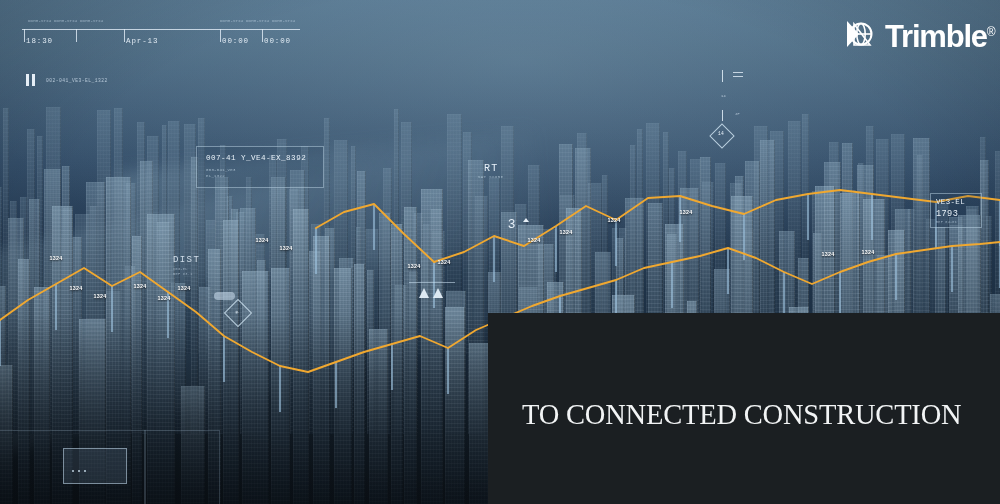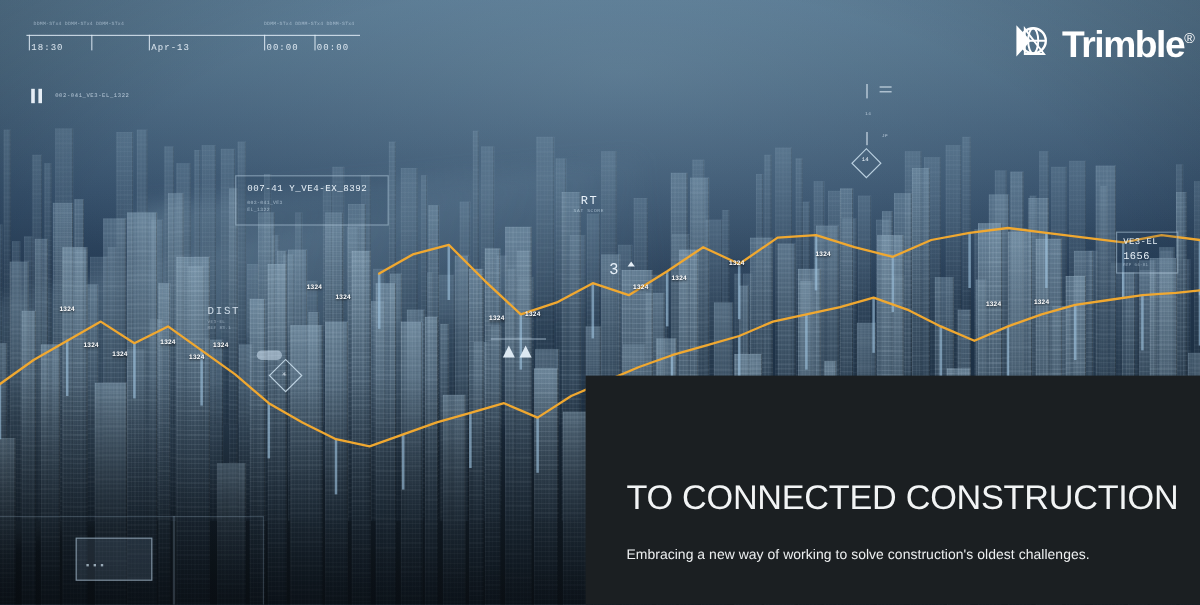--- a/index.html
+++ b/index.html
@@ -123,21 +123,21 @@
      color:#ffffff;letter-spacing:-1.2px;line-height:31px;}
   .logo-word sup{font-size:12px;vertical-align:super;font-weight:400;letter-spacing:0;}
 
   
   .panel{position:absolute;left:488px;top:313px;width:512px;height:191px;background:#1b1f22;}
   .h1{position:absolute;left:522px;top:366px;font-size:28.5px;font-weight:700;letter-spacing:-.2px;
      line-height:34px;white-space:nowrap;font-family:"Liberation Sans",sans-serif;}
   .h1 .thin{color:#f2f4f5;font-weight:400;}
   .h1 .gold{color:#f5a623;font-weight:700;}
   .h2{position:absolute;left:522px;top:398px;font-size:28.5px;font-weight:400;color:#f2f4f5;
-     letter-spacing:-.2px;line-height:34px;white-space:nowrap;font-family:Liberation Sans, sans-serif;}
+     letter-spacing:-.2px;line-height:34px;white-space:nowrap;font-family:Liberation Serif, serif;}
   .sub{position:absolute;left:522px;top:456px;font-size:11.6px;color:#eef0f1;letter-spacing:.05px;
      font-family:"Liberation Sans",sans-serif;white-space:nowrap;}
 </style>
 </head>
 <body>
 
 <div id="stage">
 
   <div class="sky"></div>
   <div class="river"></div>
@@ -442,21 +442,21 @@
     <div class="three-tri"></div>
 
     <div class="dist">DIST</div>
     <div class="dist-sub">
       <span>VE3-EL</span><br>
       <span>REF 83.1</span>
     </div>
 
     <div class="box velbox"></div>
     <div class="box-t velbox-t">VE3-EL</div>
-    <div class="box-t velbox-v">1656</div>
+    <div class="box-t velbox-v">1793</div>
     <div class="box-t velbox-s">REF 04-81</div>
 
     <div class="vt" style="left:722px;top:70px;height:12px;"></div>
     <div class="dash" style="left:733px;top:72px;width:10px;"></div>
     <div class="dash" style="left:733px;top:76px;width:10px;"></div>
     <div class="vl" style="left:721px;top:94px;">14</div>
     <div class="vt" style="left:722px;top:110px;height:11px;"></div>
     <div class="vl" style="left:735px;top:112px;">JP</div>
     <div class="diamond" style="left:713px;top:127px;width:16px;height:16px;"></div>
     <div class="diamond-lbl" style="left:713px;top:131px;width:16px;">14</div>
@@ -476,15 +476,14 @@
       <circle cx="16" cy="17" r="10.5" fill="none" stroke="#ffffff" stroke-width="2"></circle>
       <ellipse cx="16" cy="17" rx="4.2" ry="10.5" fill="none" stroke="#ffffff" stroke-width="1.6"></ellipse>
       <line x1="5.5" y1="17" x2="26.5" y2="17" stroke="#ffffff" stroke-width="1.6"></line>
       <polygon points="9,7 25,28 9,28" fill="none" stroke="#ffffff" stroke-width="1.6"></polygon>
     </svg>
     <div class="logo-word"><span>Trimble</span><sup>®</sup></div>
   </div>
 
   <div class="panel"></div>
   <div class="h2">TO CONNECTED CONSTRUCTION</div>
-  <div class="sub">Embracing a new way of working to solve construction's oldest challenges.</div>
 
 </div>
 
 </body></html>

